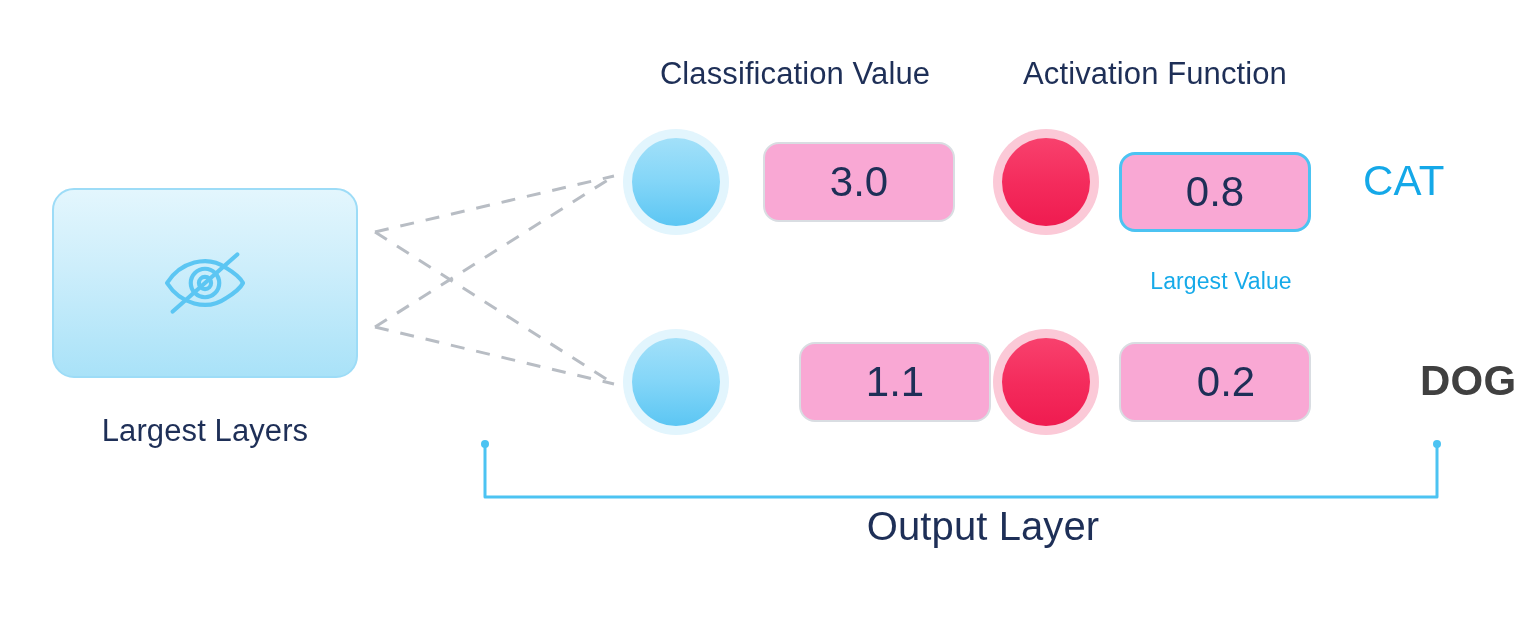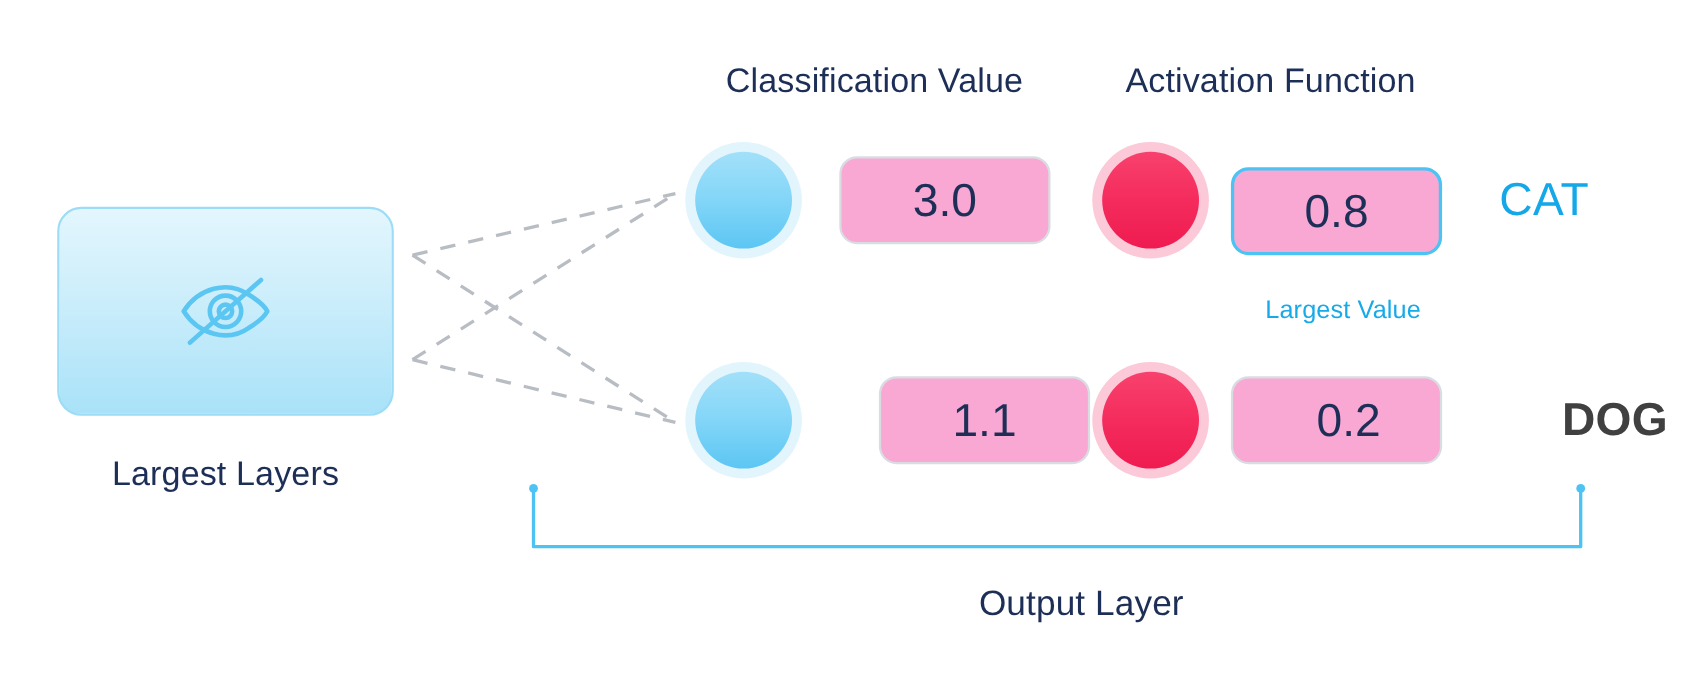--- a/index.html
+++ b/index.html
@@ -145,24 +145,24 @@
     white-space: nowrap;
     letter-spacing: 0.2px;
   }
   #class-label-cat { left: 1363px; top: 157px; color: #14a8e8; }
   #class-label-dog { left: 1420px; top: 357px; color: #404040; font-weight: bold; }
 
   
   #output-layer-label {
     position: absolute;
     left: 683px;
-    top: 530px;
+    top: 504px;
     width: 600px;
     text-align: center;
-    font-size: 32px;
+    font-size: 40px;
     color: #1e2f57;
     letter-spacing: 0.1px;
   }
 </style>
 </head>
 <body>
 
 <div id="stage">
 
   <svg id="connectors" viewBox="0 0 1536 625">

